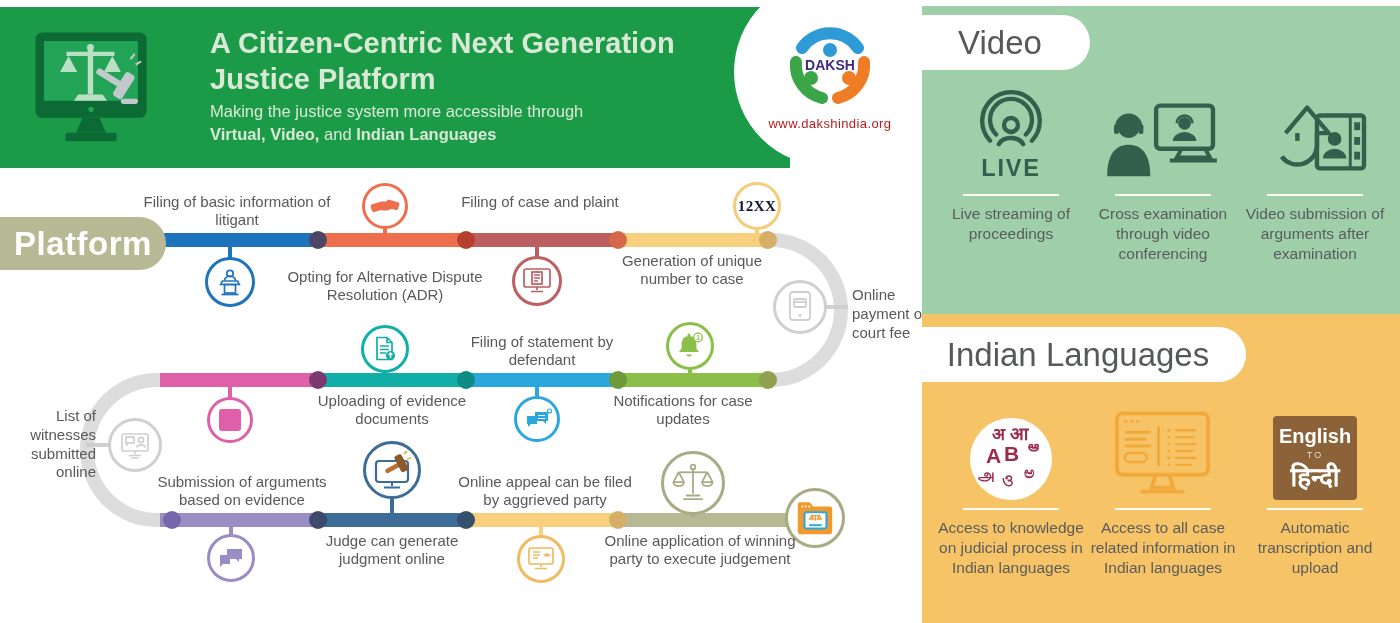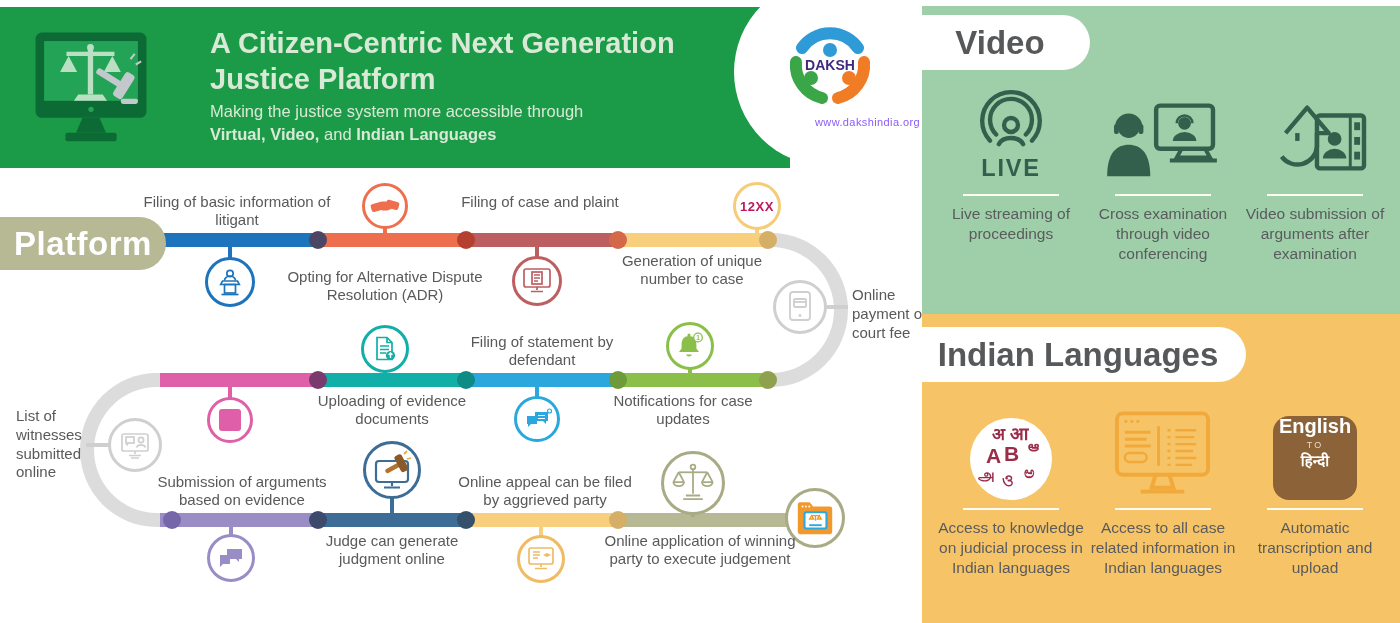--- a/index.html
+++ b/index.html
@@ -28,38 +28,38 @@
   .note{position:absolute;font-size:15px;color:#58595b;line-height:1.25;}
   .curve{position:absolute;border:14px solid #dcdcdc;box-sizing:border-box;}
   #curve-right{left:768px;top:233px;width:80px;height:154px;border-left:none;border-radius:0 77px 77px 0;}
   #curve-left{left:80px;top:373px;width:80px;height:154px;border-right:none;border-radius:77px 0 0 77px;}
   
   #video-panel{position:absolute;left:922px;top:6px;width:478px;height:308px;background:#9ecfa9;}
   #lang-panel{position:absolutes;}
   #lang-panel{position:absolute;left:922px;top:314px;width:478px;height:309px;background:#f6c466;}
   .panel-pill{position:absolute;background:#ffffff;border-radius:0 28px 28px 0;
               display:flex;align-items:center;justify-content:center;}
-  .panel-pill span{font-size:33px;font-weight:bold;color:#57585a;}
+  .panel-pill span{font-size:33px;font-weight:normal;color:#57585a;}
   #video-pill{left:910px;top:15px;width:180px;height:55px;}
   #lang-pill{left:910px;top:327px;width:336px;height:55px;}
   .cols{position:absolute;display:flex;width:456px;}
   .col{width:152px;display:flex;flex-direction:column;align-items:center;}
   .icon-box{height:102px;display:flex;align-items:flex-end;justify-content:center;}
   .col-rule{width:96px;height:2px;background:#fdfdf6;margin:8px 0 8px 0;}
   .caption{font-size:15.5px;color:#5a5b5e;text-align:center;line-height:1.3;width:150px;}
   
-  #eng-hi{width:84px;height:84px;background:#8c6239;border-radius:16px;display:flex;flex-direction:column;
-          align-items:center;justify-content:flex-start;color:#fff;}
+  #eng-hi{width:84px;height:84px;background:#8c6239;border-radius:4px;display:flex;flex-direction:column;
+          align-items:center;justify-content:center;color:#fff;}
   #eng-hi .t1{font-size:20px;font-weight:bold;line-height:1;}
   #eng-hi .t2{font-size:9px;letter-spacing:2px;color:#e8d9c5;margin:4px 16px;}
-  #eng-hi .t3{font-size:15px;font-weight:bold;line-height:1;font-family:Liberation Serif, serif;}
+  #eng-hi .t3{font-size:26px;font-weight:bold;line-height:1;}
   
   #scripts-circle{position:relative;width:82px;height:82px;background:#fff;border-radius:50%;}
   #scripts-circle span{position:absolute;color:#9b2d4a;font-weight:bold;}
-  .badge-12xx{font-size:13px;font-weight:bold;color:#be185d;letter-spacing:0.5px;}
+  .badge-12xx{font-size:15px;font-weight:bold;color:#0f172a;letter-spacing:0.5px;font-family:Liberation Serif, serif;}
 </style>
 </head>
 <body>
 
 <div id="stage">
 
   <div id="green-header"></div>
 
   <svg class="abs" style="left:26px;top:24px" width="130" height="128" viewBox="0 0 120 120">
     <rect x="8" y="8" width="104" height="80" rx="6" fill="#0c6b34"></rect>
@@ -100,21 +100,21 @@
     <g fill="none" stroke-linecap="round" stroke-width="12">
       <path d="M22 36 A34 34 0 0 1 78 36" stroke="#2e9bd6"></path>
       <path d="M84 50 A34 34 0 0 1 58 86" stroke="#f07d26"></path>
       <path d="M42 86 A34 34 0 0 1 16 50" stroke="#3aa648"></path>
     </g>
     <circle cx="50" cy="38" r="7" fill="#2e9bd6"></circle>
     <circle cx="69" cy="66" r="7" fill="#f07d26"></circle>
     <circle cx="31" cy="66" r="7" fill="#3aa648"></circle>
     <text x="50" y="58" text-anchor="middle" font-size="14" font-weight="bold" fill="#3f2a7e">DAKSH</text>
   </svg>
-  <div class="abs" style="left:740px;top:116px;width:180px;text-align:right;font-size:11px;color:#8b5cf6;letter-spacing:0.4px">www.dakshindia.org</div>
+  <div class="abs" style="left:740px;top:116px;width:180px;text-align:center;font-size:13px;color:#b91c1c;letter-spacing:0.4px">www.dakshindia.org</div>
 
   <div class="curve" id="curve-right"></div>
   <div class="curve" id="curve-left"></div>
 
   <div class="seg" style="left:160px;top:233px;width:158px;background:#1e74bc"></div>
   <div class="seg" style="left:318px;top:233px;width:148px;background:#ee6f4d"></div>
   <div class="seg" style="left:466px;top:233px;width:152px;background:#bd5f61"></div>
   <div class="seg" style="left:618px;top:233px;width:150px;background:#f7cf7d"></div>
 
   <div class="seg" style="left:160px;top:373px;width:158px;background:#df5fa8"></div>
@@ -299,21 +299,21 @@
   <div class="lbl" style="left:297px;top:392px;width:190px">Uploading of evidence documents</div>
   <div class="lbl" style="left:447px;top:333px;width:190px">Filing of statement by defendant</div>
   <div class="lbl" style="left:588px;top:392px;width:190px">Notifications for case updates</div>
 
   <div class="lbl" style="left:142px;top:473px;width:200px">Submission of arguments based on evidence</div>
   <div class="lbl" style="left:297px;top:532px;width:190px">Judge can generate judgment online</div>
   <div class="lbl" style="left:450px;top:473px;width:190px">Online appeal can be filed by aggrieved party</div>
   <div class="lbl" style="left:588px;top:532px;width:224px">Online application of winning party to execute judgement</div>
 
   <div class="note" style="left:852px;top:286px;width:82px;text-align:left">Online payment of court fees</div>
-  <div class="note" style="left:16px;top:407px;width:80px;text-align:left">List of witnesses submitted online</div>
+  <div class="note" style="left:16px;top:407px;width:80px;text-align:right">List of witnesses submitted online</div>
 
   <div id="video-panel"></div>
   <div class="panel-pill" id="video-pill">
     <span>Video</span>
   </div>
 
   <div class="cols" style="left:935px;top:84px">
     <div class="col">
       <div class="icon-box">
         <svg width="96" height="102" viewBox="0 0 110 115">

